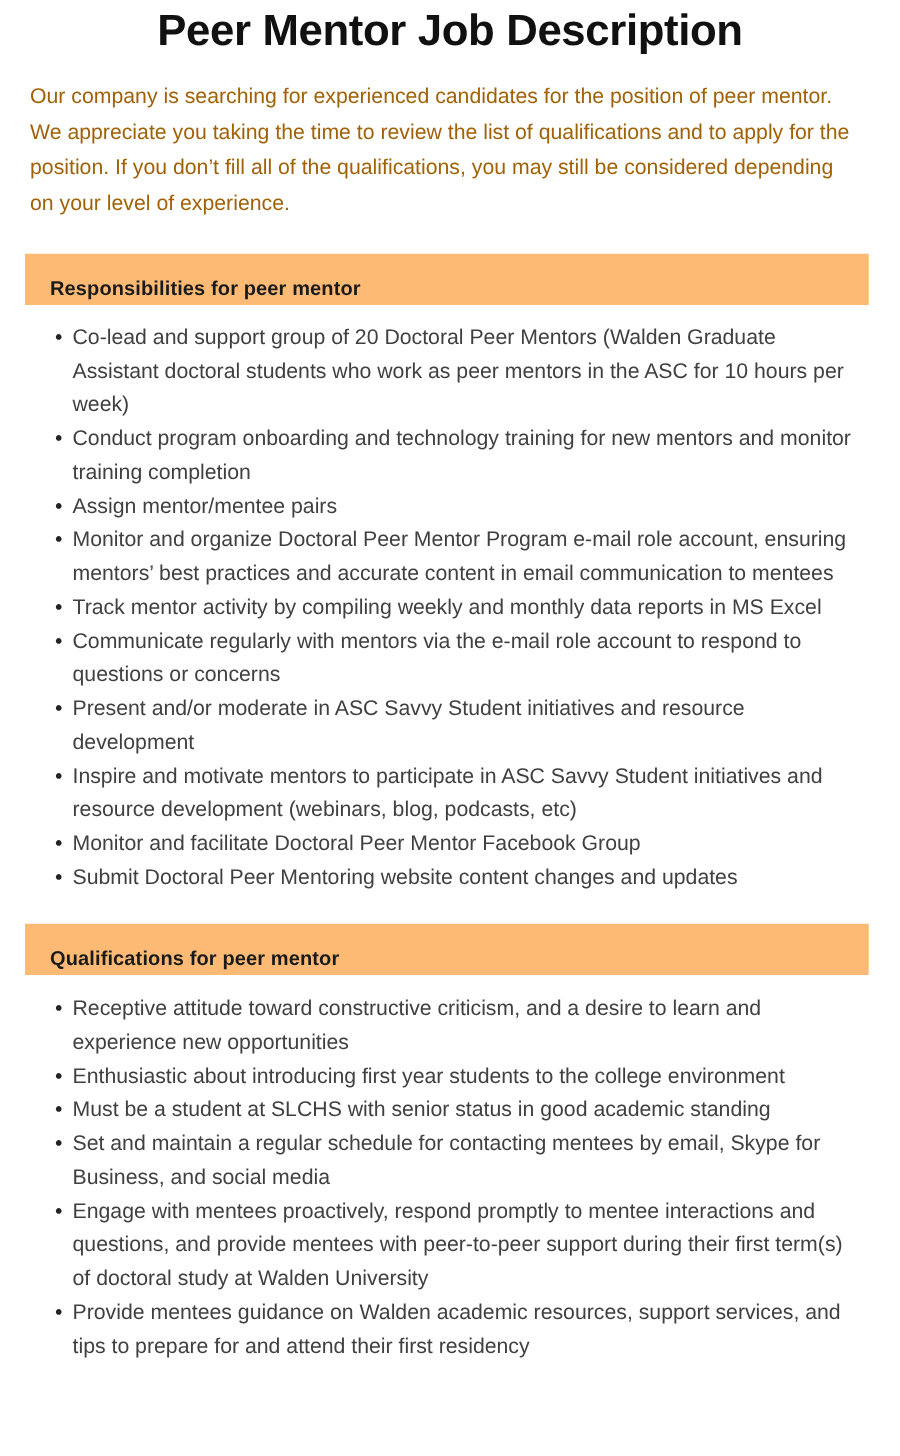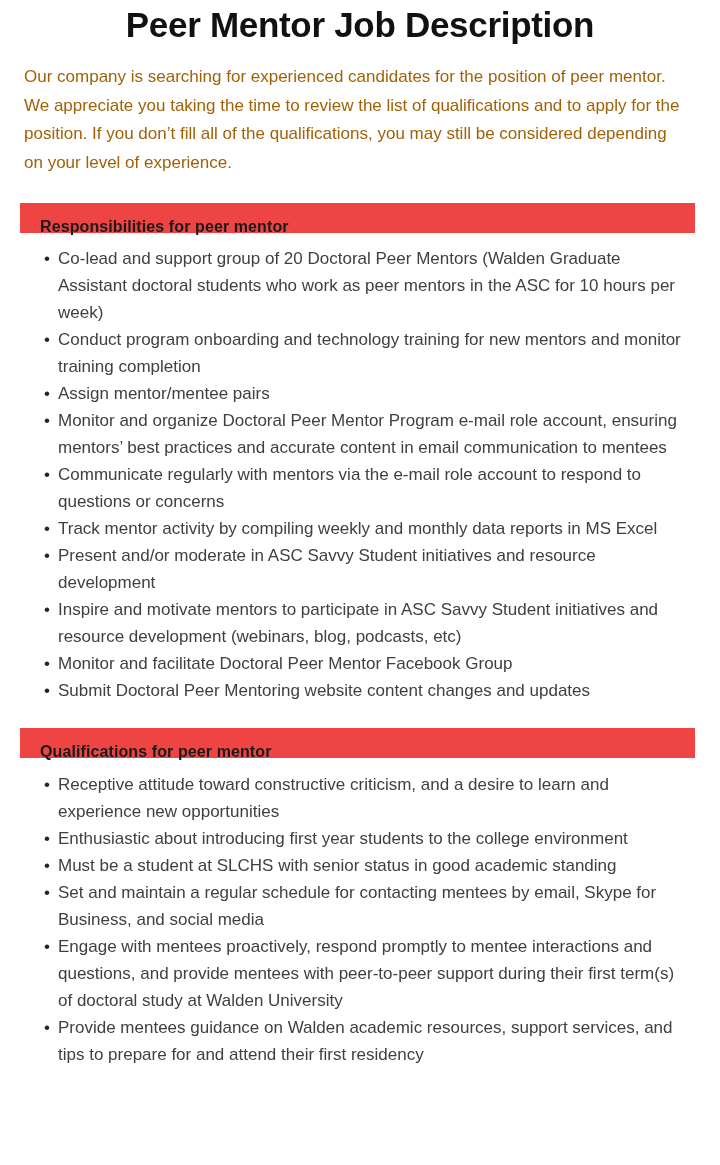--- a/index.html
+++ b/index.html
@@ -40,22 +40,22 @@
     font-weight: 400;
   }
   .section {
     margin-top: 26px;
   }
   .section.qualifications {
     margin-top: 24px;
   }
   .section-header {
     margin: 0 25px 0 20px;
-    background: #ef4444;
-    height: 30px;
+    background: #fdba74;
+    height: 41px;
     display: flex;
     align-items: center;
     padding: 16px 0 0 20px;
     box-sizing: border-box;
   }
   .section-header-title {
     font-size: 16px;
     font-weight: 600;
     color: #1a1a1a;
     letter-spacing: 0.1px;
@@ -99,22 +99,22 @@
 
   <div class="section responsibilities">
     <div class="section-header">
       <span class="section-header-title">Responsibilities for peer mentor</span>
     </div>
     <ul class="bullets">
       <li>Co-lead and support group of 20 Doctoral Peer Mentors (Walden Graduate Assistant doctoral students who work as peer mentors in the ASC for 10 hours per week)</li>
       <li>Conduct program onboarding and technology training for new mentors and monitor training completion</li>
       <li>Assign mentor/mentee pairs</li>
       <li>Monitor and organize Doctoral Peer Mentor Program e-mail role account, ensuring mentors’ best practices and accurate content in email communication to mentees</li>
+      <li>Track mentor activity by compiling weekly and monthly data reports in MS Excel</li>
       <li>Communicate regularly with mentors via the e-mail role account to respond to questions or concerns</li>
-      <li>Track mentor activity by compiling weekly and monthly data reports in MS Excel</li>
       <li>Present and/or moderate in ASC Savvy Student initiatives and resource development</li>
       <li>Inspire and motivate mentors to participate in ASC Savvy Student initiatives and resource development (webinars, blog, podcasts, etc)</li>
       <li>Monitor and facilitate Doctoral Peer Mentor Facebook Group</li>
       <li>Submit Doctoral Peer Mentoring website content changes and updates</li>
     </ul>
   </div>
 
   <div class="section qualifications">
     <div class="section-header">
       <span class="section-header-title">Qualifications for peer mentor</span>

